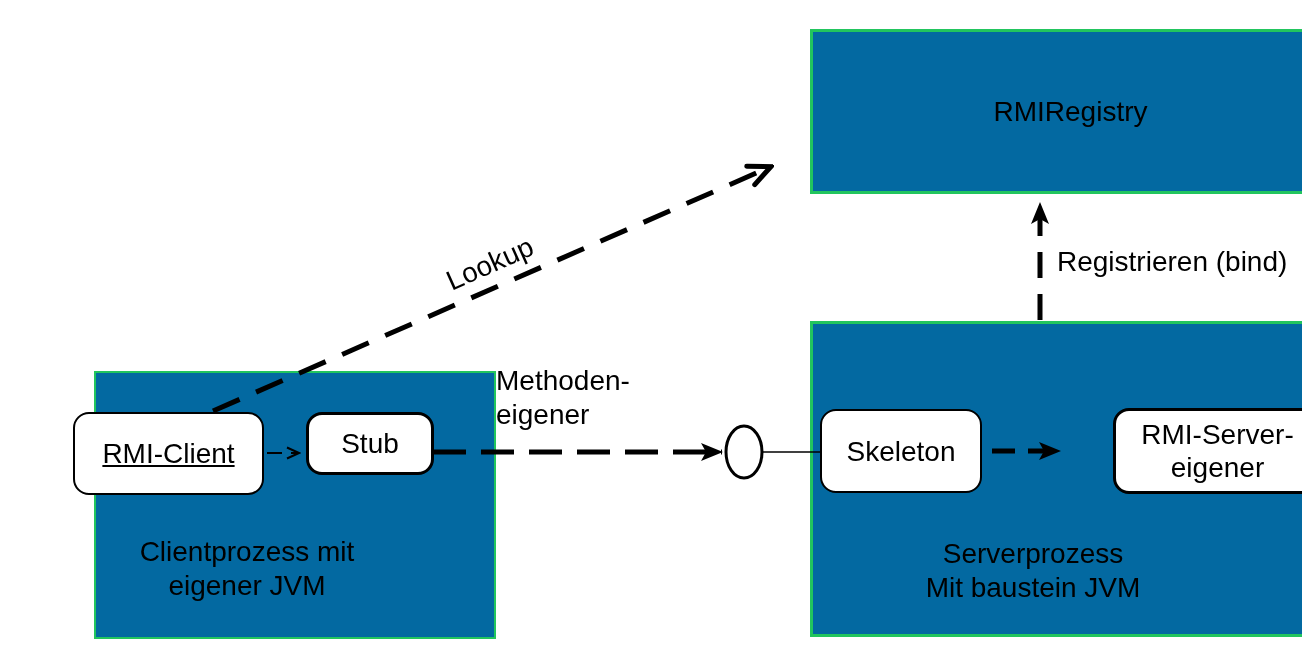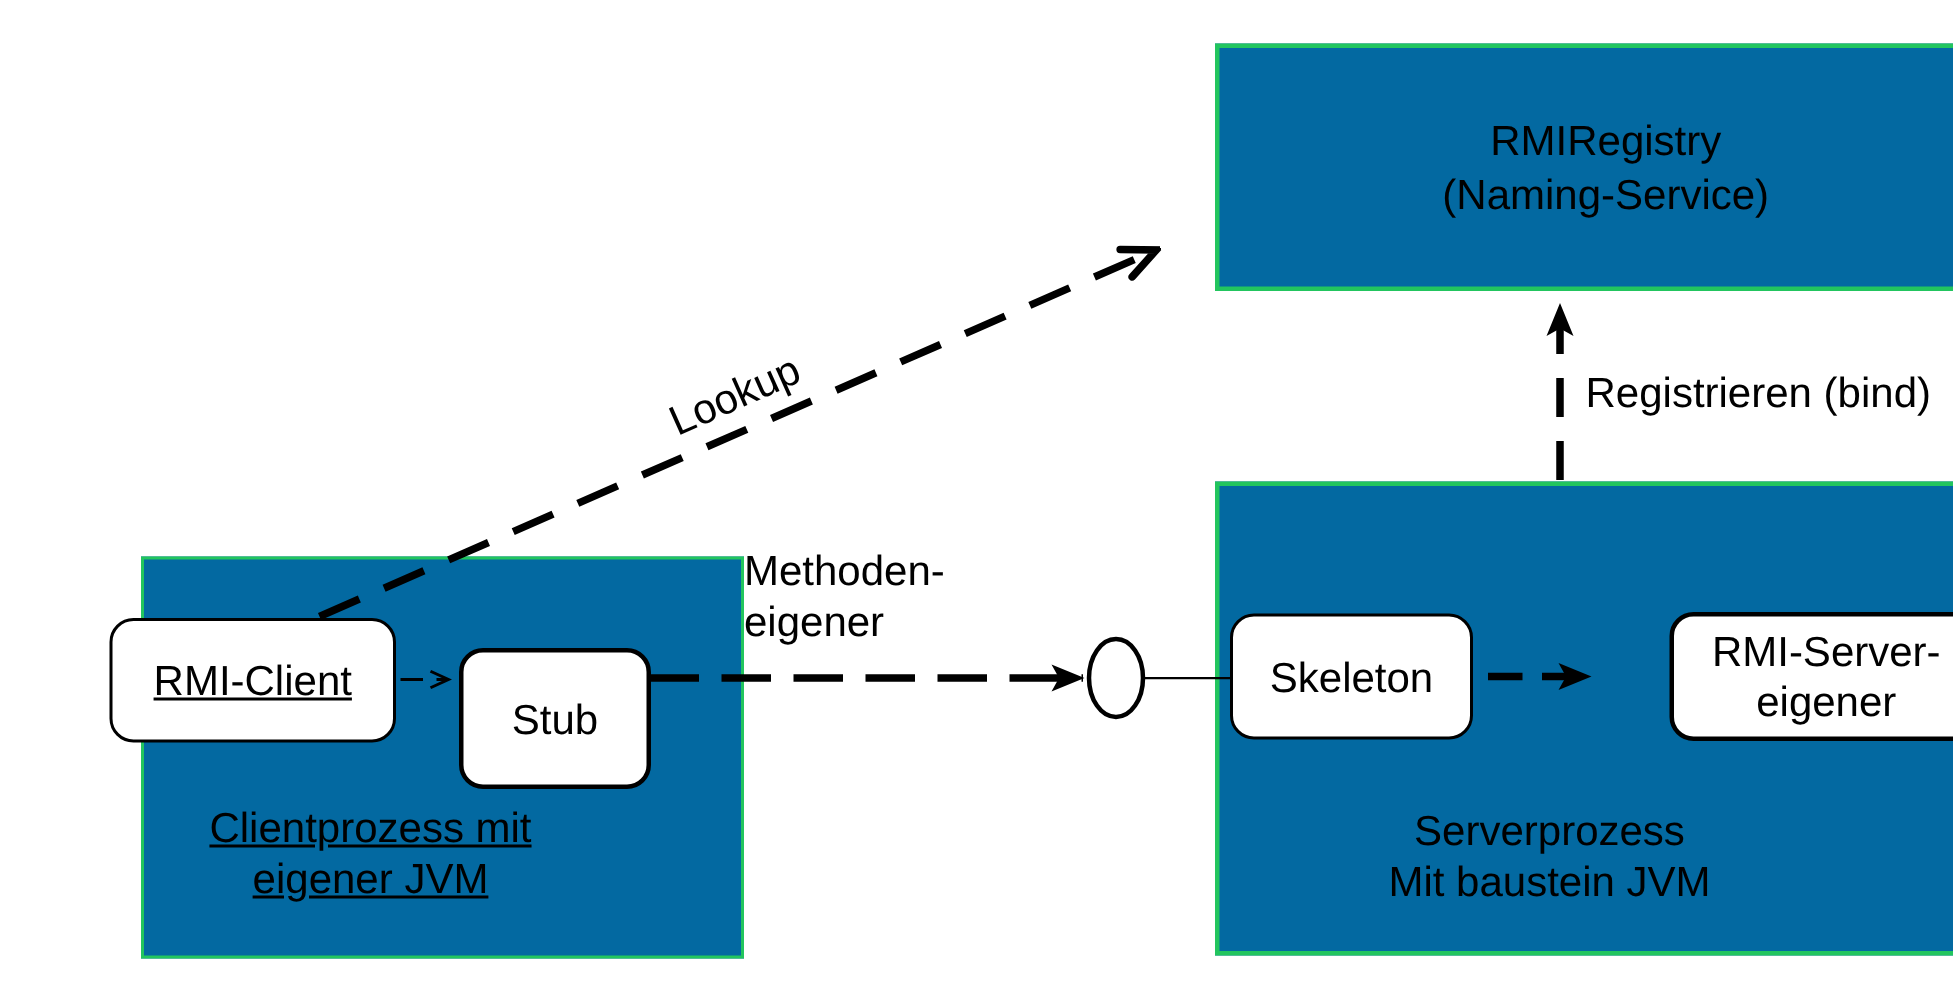--- a/index.html
+++ b/index.html
@@ -44,32 +44,32 @@
     box-sizing: border-box;
     background: #ffffff;
     border: 2px solid #000000;
     border-radius: 16px;
     display: flex; flex-direction: column; align-items: center; justify-content: center;
     text-align: center;
     font-size: 28px; line-height: 33px;
     z-index: 1;
   }
   .node-rmi-client { left: 73px;  top: 412px; width: 191px; height: 83px; border-width: 2px; text-decoration: underline; }
-  .node-stub       { left: 306px; top: 432px; width: 128px; height: 94px; border-width: 3px; }
+  .node-stub       { left: 306px; top: 412px; width: 128px; height: 63px; border-width: 3px; }
   .node-skeleton   { left: 820px; top: 409px; width: 162px; height: 84px; border-width: 2px; }
   .node-rmi-server { left: 1065px; top: 408px; width: 209px; height: 86px; border-width: 3px; margin-left: 48px; }
   
   .caption {
     position: absolute;
     font-size: 28px;
     line-height: 34px;
     text-align: center;
     z-index: 1;
   }
-  .client-caption { left: 62px;  top: 535px; width: 370px; text-decoration: underline; }
+  .client-caption { left: 62px;  top: 535px; width: 370px; }
   .server-caption { left: 778px; top: 537px; width: 510px; }
   .methodcall-caption {
     left: 496px; top: 364px; width: 220px;
     text-align: left;
   }
   .register-caption {
     left: 1057px; top: 245px; width: 260px;
     text-align: left;
   }
   .lookup-caption {
@@ -88,21 +88,20 @@
   .connections line { stroke: #000000; }
   .connections ellipse { stroke: #000000; fill: #ffffff; }
 </style>
 </head>
 <body>
 
 <div class="canvas">
 
   <div class="box registry-box">
     <span>RMIRegistry</span>
-    <span>(Naming-Service)</span>
   </div>
 
   <div class="box client-box"></div>
   <div class="node node-rmi-client">
     <span>RMI-Client</span>
   </div>
   <div class="node node-stub">
     <span>Stub</span>
   </div>
   <div class="caption client-caption">

